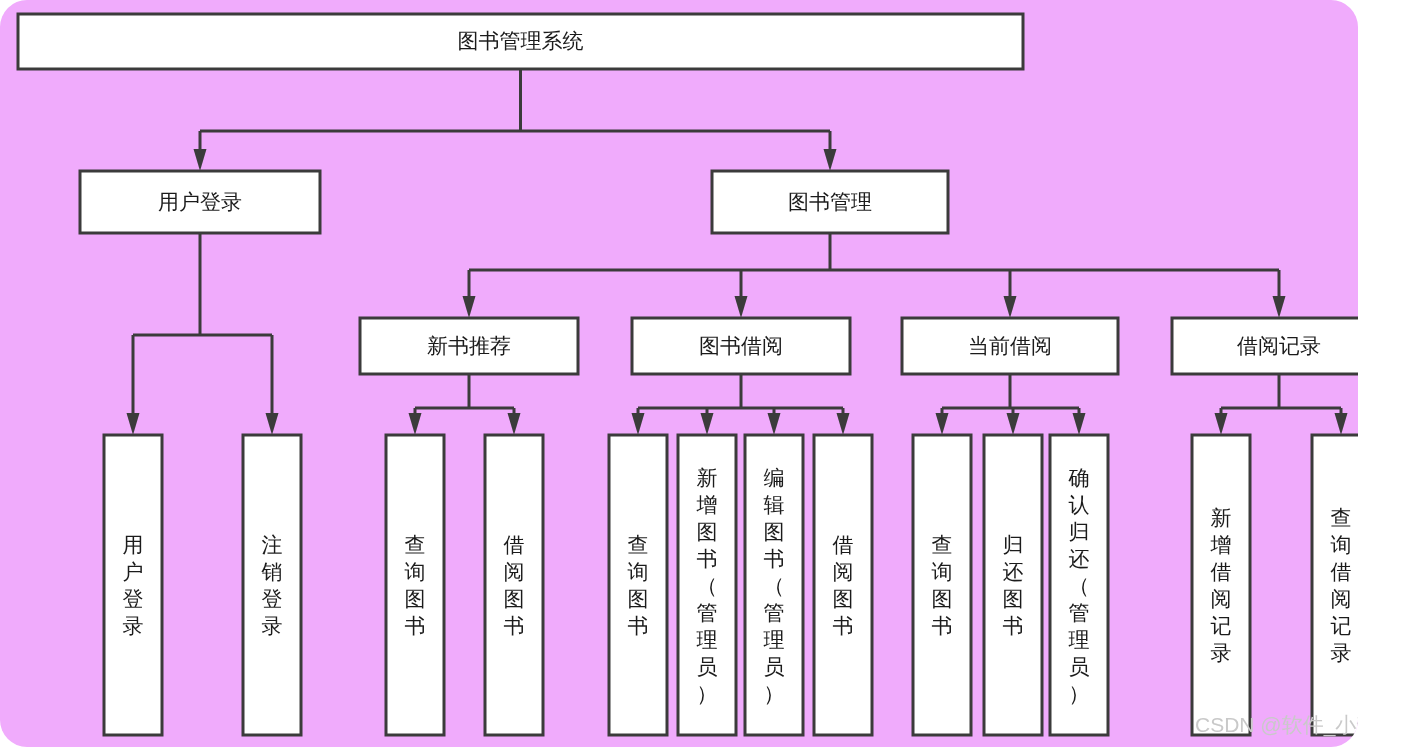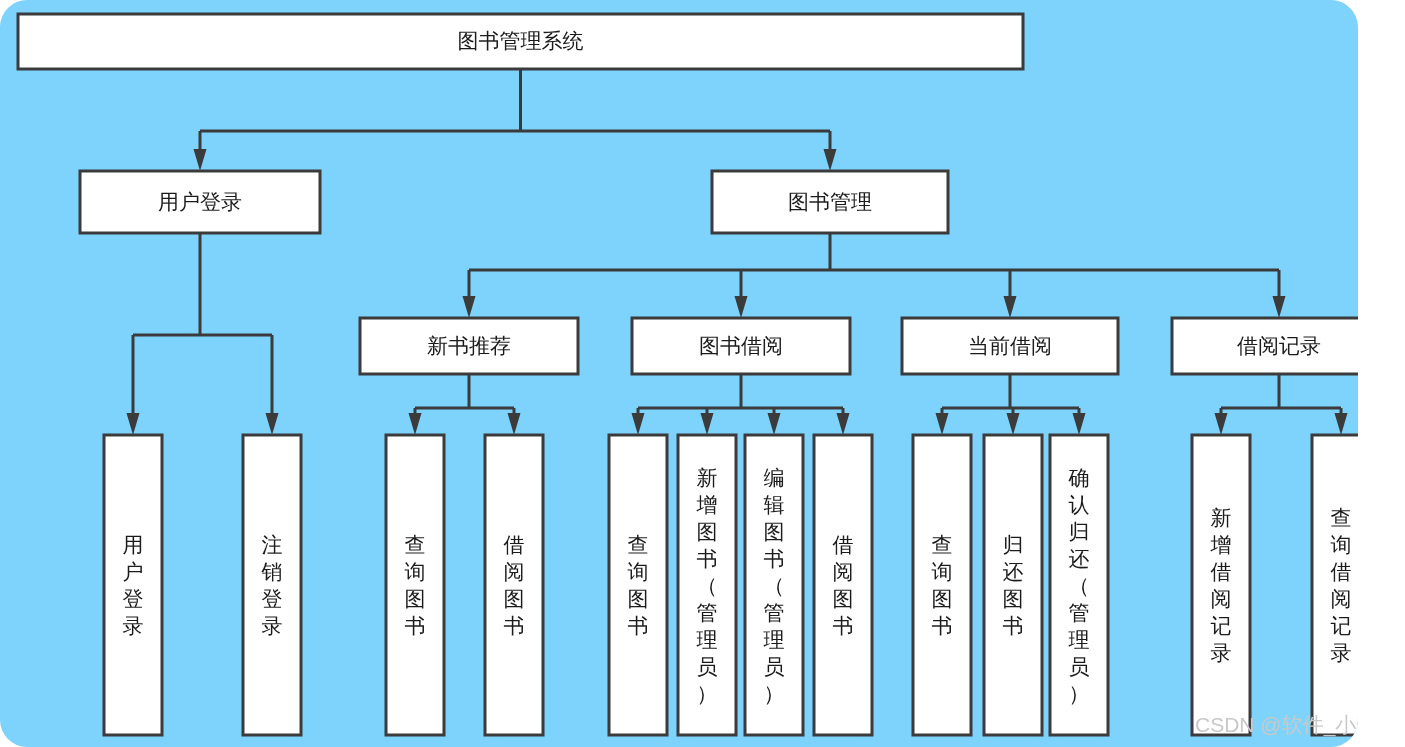--- a/index.html
+++ b/index.html
@@ -8,21 +8,21 @@
     padding: 0;
     background: #ffffff;
   }
   body {
     font-family: "Liberation Sans", "DejaVu Sans", sans-serif;
   }
   #diagram-root {
     position: relative;
     width: 1358px;
     height: 747px;
-    background: #7dd3fc;
+    background: #f0abfc;
     overflow: hidden;
     border-radius: 27px;
   }
   svg.diagram-canvas {
     position: absolute;
     left: 0;
     top: 0;
     width: 1405px;
     height: 747px;
     display: block;

